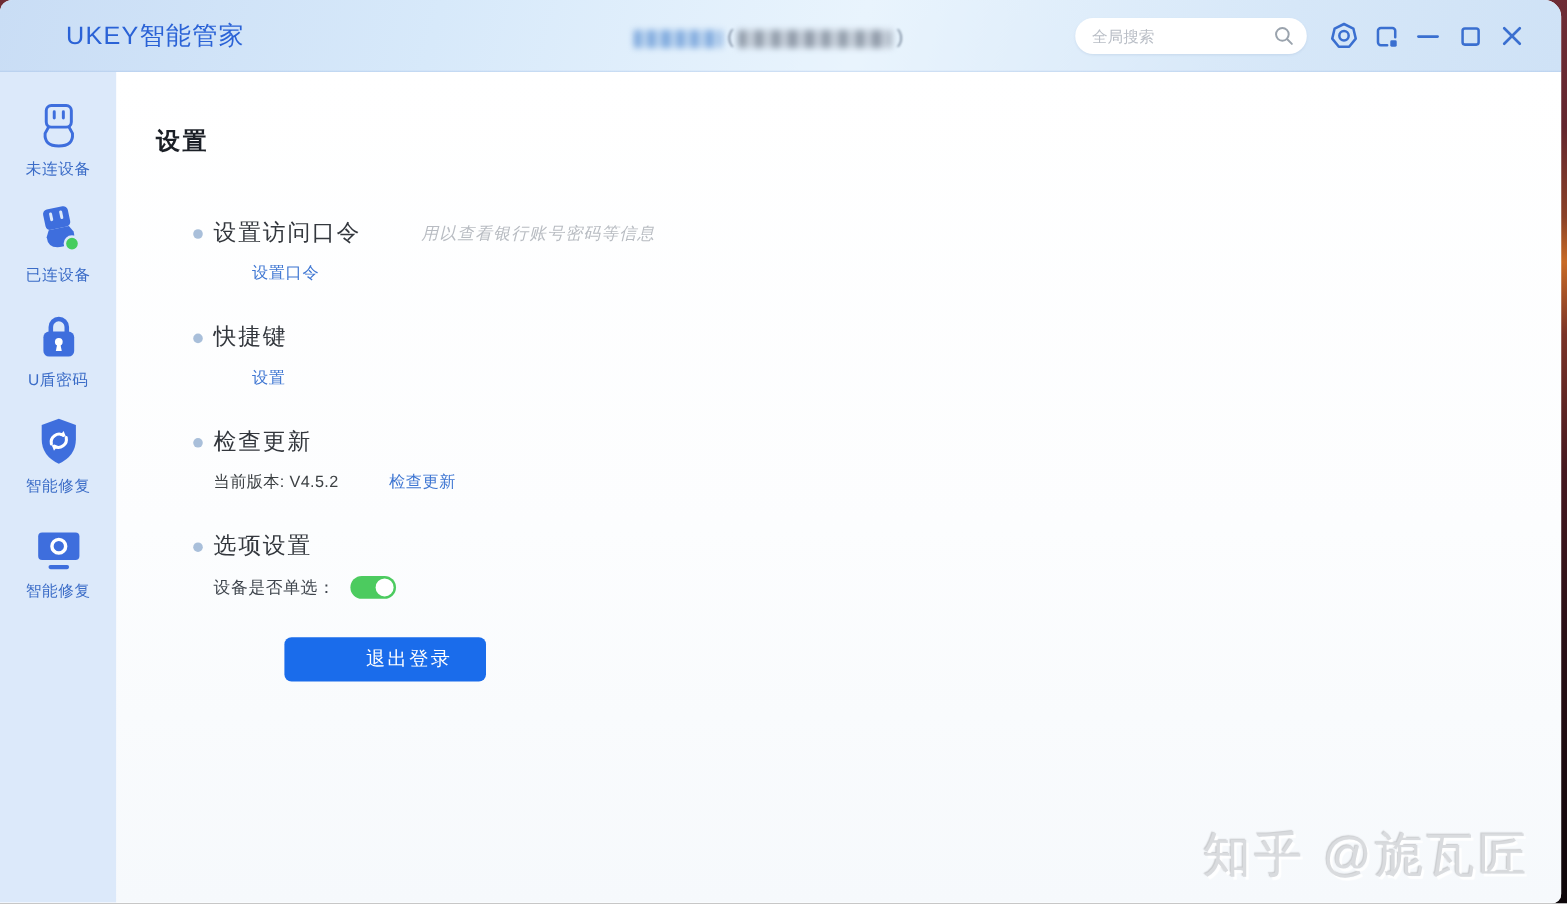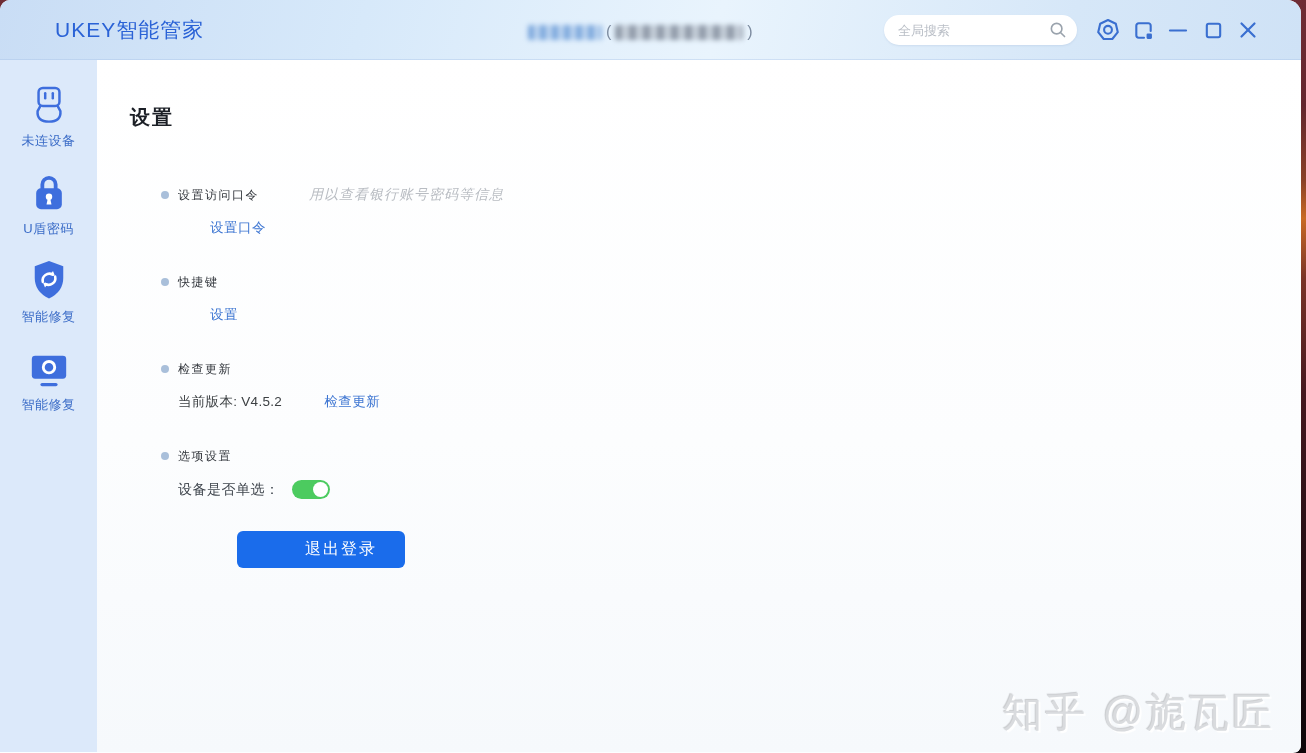--- a/index.html
+++ b/index.html
@@ -13,21 +13,21 @@
   .titlebar { position:relative; height:60px;
     background:linear-gradient(105deg,#c9ddf5 0%,#d7e9fa 28%,#e9f4fd 55%,#d6e7f8 82%,#cfe2f6 100%);
     border-bottom:1px solid rgba(160,190,230,.35);
     display:flex; align-items:center; }
   .app-title { margin-left:55px; font-size:21px; font-weight:normal; color:#2a62d6; letter-spacing:1px; }
   .user-info { position:absolute; left:528px; top:22px; height:20px; display:flex; align-items:center; gap:4px; }
   .redact { display:inline-block; height:15px; border-radius:2px; filter:blur(2.5px); }
   .redact-blue { width:74px; background:repeating-linear-gradient(90deg,#7da8dd 0 6px,#bcd4ef 6px 12px); }
   .redact-gray { width:128px; background:repeating-linear-gradient(90deg,#8f9aa8 0 7px,#c6cfda 7px 14px); }
   .paren { color:#7d8ca0; font-size:16px; filter:blur(.7px); }
-  .titlebar-right { position:absolute; right:41px; top:0; height:60px; display:flex; align-items:center; gap:11px; }
+  .titlebar-right { position:absolute; right:29px; top:0; height:60px; display:flex; align-items:center; gap:11px; }
   .search-pill { position:relative; width:193px; height:30px; background:#ffffff; border-radius:16px; margin-right:8px;
     box-shadow:0 1px 2px rgba(120,150,190,.18); }
   .search-pill input { width:100%; height:100%; border:none; outline:none; background:transparent;
     border-radius:16px; padding:0 32px 0 14px; font-size:13px; color:#45505e;
     font-family:"Liberation Sans","DejaVu Sans",sans-serif; }
   .search-pill input::placeholder { color:#b9bec6; }
   .search-pill .mag { position:absolute; right:9px; top:5px; }
   .winbtn { display:flex; align-items:center; justify-content:center; width:24px; height:24px; cursor:pointer; }
 
   
@@ -36,21 +36,21 @@
   .side-item { display:flex; flex-direction:column; align-items:center; width:97px; cursor:pointer; }
   .side-item .ic { height:42px; display:flex; align-items:flex-end; justify-content:center; }
   .side-label { margin-top:7px; font-size:13px; color:#3b6cc7; letter-spacing:.5px; }
 
   .main { position:relative; flex:1; background:linear-gradient(180deg,#ffffff 0%,#fcfdfe 55%,#f6f9fc 100%); }
   .page-title { padding:44px 0 0 33px; font-size:20px; font-weight:bold; color:#1b1f26; letter-spacing:2px; }
   .sections { margin:52px 0 0 64px; }
   .section { margin-bottom:31px; }
   .sec-head { display:flex; align-items:center; }
   .bullet { width:8px; height:8px; border-radius:50%; background:#a9bfda; margin-right:9px; flex:0 0 auto; }
-  .sec-title { font-size:12px; color:#33373d; letter-spacing:1.5px; line-height:24px; }
+  .sec-title { font-size:19px; color:#33373d; letter-spacing:1.5px; line-height:24px;font-family:Liberation Mono, monospace; }
   .sec-hint { margin-left:50px; font-size:14px; color:#b8bcc2; letter-spacing:1px;font-style:italic; }
   .sec-body { margin:10px 0 0 17px; line-height:22px; display:flex; align-items:center; }
   .link { font-size:13.5px; color:#3e76d2; cursor:pointer; text-decoration:none; letter-spacing:.5px;margin-left:32px; }
   .version-text { font-size:13.5px; color:#3c4043; letter-spacing:.3px; }
   .version-text + .link { margin-left:42px; }
   .toggle-label { font-size:14px; color:#3f454d; letter-spacing:.5px; }
   .switch { position:relative; width:38px; height:19px; border-radius:10px; background:#4ccb5f; margin-left:12px; cursor:pointer; }
   .switch .knob { position:absolute; top:2px; right:2px; width:15px; height:15px; border-radius:50%; background:#ffffff; }
   .logout-btn { display:block; margin:30px 0 0 76px; width:168px; height:37px; border:none; border-radius:6px;
     background:#1a6ceb; color:#ffffff; font-size:16px; letter-spacing:2px; cursor:pointer;
@@ -129,20 +129,34 @@
             <svg width="38" height="40" viewBox="0 0 40 42">
               <rect x="9" y="3" width="22" height="19" rx="4.5" fill="none" stroke="#3e6edd" stroke-width="2.6"></rect>
               <line x1="16" y1="8.5" x2="16" y2="14" stroke="#3e6edd" stroke-width="2.6" stroke-linecap="round"></line>
               <line x1="24" y1="8.5" x2="24" y2="14" stroke="#3e6edd" stroke-width="2.6" stroke-linecap="round"></line>
               <path d="M11 22 L8 27.5 Q7 38.5 20 38.5 Q33 38.5 32 27.5 L29 22" fill="none" stroke="#3e6edd" stroke-width="2.6" stroke-linejoin="round"></path>
             </svg>
           </span>
           <span class="side-label">未连设备</span>
         </div>
 
+        <div class="side-item">
+          <span class="ic">
+            <svg width="42" height="42" viewBox="0 0 44 44">
+              <g transform="rotate(-12 22 20)">
+                <rect x="11" y="2" width="22" height="18" rx="4" fill="#3e6edd"></rect>
+                <line x1="17.5" y1="6.5" x2="17.5" y2="11.5" stroke="#dce9fa" stroke-width="2.6" stroke-linecap="round"></line>
+                <line x1="26.5" y1="6.5" x2="26.5" y2="11.5" stroke="#dce9fa" stroke-width="2.6" stroke-linecap="round"></line>
+                <path d="M13 20 L10 25.5 Q9 36.5 22 36.5 Q35 36.5 34 25.5 L31 20 Z" fill="#3e6edd"></path>
+              </g>
+              <circle cx="33.5" cy="33.5" r="6.2" fill="#45cd5e" stroke="#dce9fa" stroke-width="2.2"></circle>
+            </svg>
+          </span>
+          <span class="side-label">已连设备</span>
+        </div>
 
         <div class="side-item">
           <span class="ic">
             <svg width="38" height="40" viewBox="0 0 40 42">
               <path d="M13 17 v-5 a7 7 0 0 1 14 0 v5" fill="none" stroke="#3e6edd" stroke-width="4" stroke-linecap="round"></path>
               <rect x="6.5" y="16" width="27" height="22" rx="5" fill="#3e6edd"></rect>
               <circle cx="20" cy="25" r="3.4" fill="#ffffff"></circle>
               <path d="M18.6 27.2 L17.4 33 h5.2 L21.4 27.2 Z" fill="#ffffff"></path>
             </svg>
           </span>

